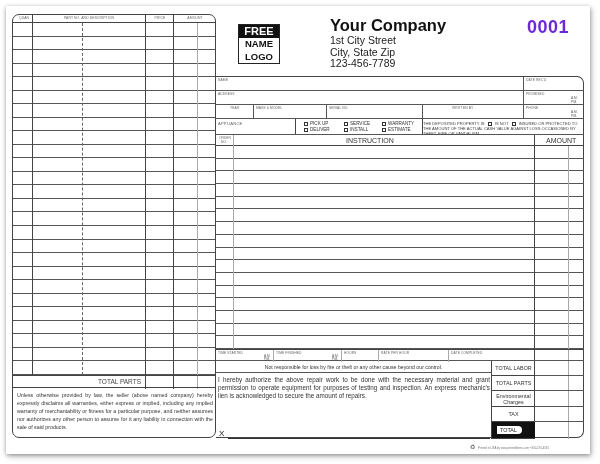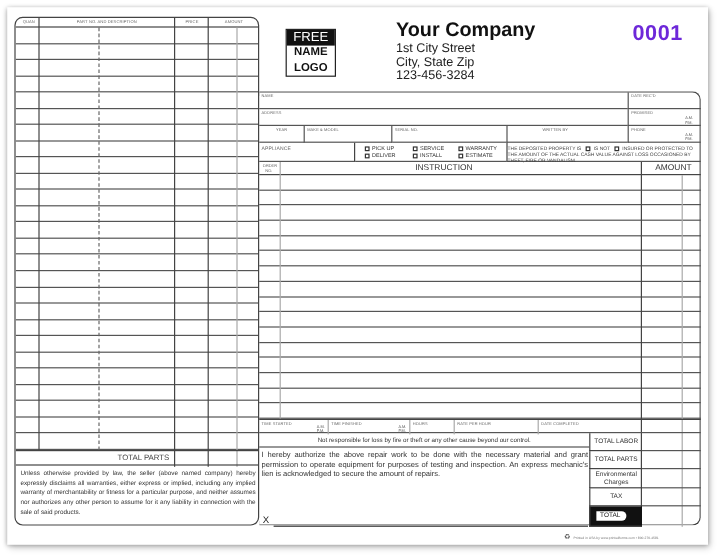--- a/index.html
+++ b/index.html
@@ -32,21 +32,21 @@
   .disclaimer {
     position: absolute; left: 4px; top: 376px; width: 196px;
     font-size: 5.3px; line-height: 8.1px; color: #333; text-align: justify;
   }
 
   
   .logo {
     position: absolute; left: 238px; top: 24px; width: 42px; height: 40px;
     border: 1px solid #222; text-align: center;
   }
-  .logo .free { background: #111; color: #fff; font-weight: normal; font-size: 11px; line-height: 13px; height: 13px; }
+  .logo .free { background: #111; color: #fff; font-weight: bold; font-size: 11px; line-height: 13px; height: 13px; }
   .logo .line { font-weight: bold; font-size: 9.5px; line-height: 12.5px; color: #111; }
   .company { position: absolute; left: 330px; top: 16px; width: 160px; text-align: left; }
   .company .name { font-size: 16.5px; font-weight: bold; color: #111; line-height: 19px; }
   .company .addr { font-size: 10.5px; color: #222; line-height: 11.5px; }
   .form-number { position: absolute; left: 527px; top: 17px; font-size: 18px; font-weight: bold; color: #6d28d9; letter-spacing: 0.5px; }
 
   
   .right {
     position: absolute; left: 216px; top: 76px; width: 368px; height: 362px;
     border: 1px solid #444; border-left: none; border-radius: 0 7px 7px 0;
@@ -139,21 +139,21 @@
 
 <div class="logo">
   <div class="free">FREE</div>
   <div class="line">NAME</div>
   <div class="line">LOGO</div>
 </div>
 <div class="company">
   <div class="name">Your Company</div>
   <div class="addr">1st City Street</div>
   <div class="addr">City, State Zip</div>
-  <div class="addr">123-456-3284</div>
+  <div class="addr">123-456-7789</div>
 </div>
 <div class="form-number">0001</div>
 
 <div class="right">
 
   <div class="cell" style="left:0;top:0;width:307px;height:14px;"></div>
   <span class="tiny" style="left:2px;top:1px;">NAME</span>
   <div class="cell" style="left:307px;top:0;width:61px;height:14px;border-left:1px solid #555;"></div>
   <span class="tiny" style="left:310px;top:1px;">DATE REC'D</span>
 

